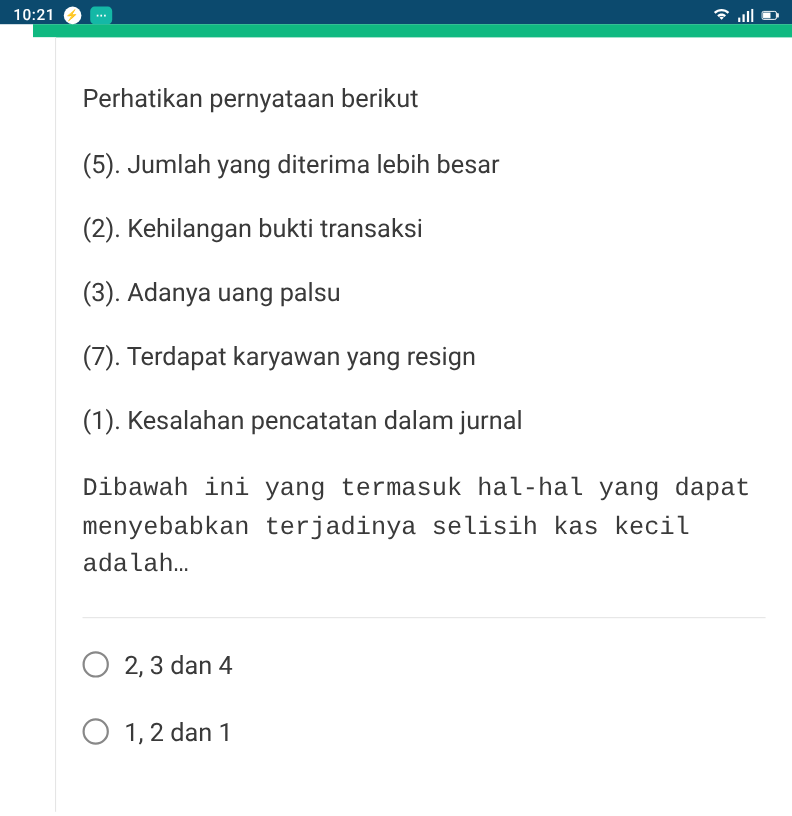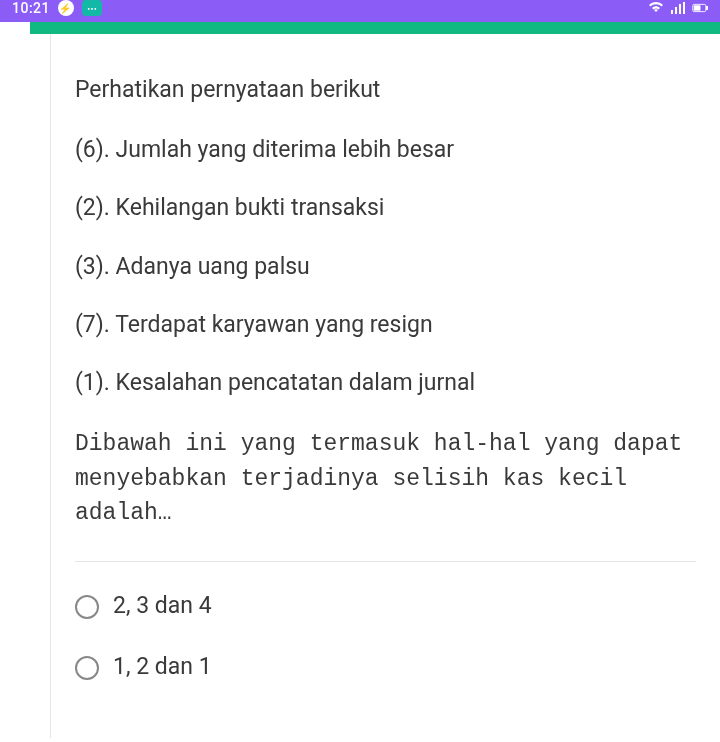--- a/index.html
+++ b/index.html
@@ -8,24 +8,24 @@
       box-sizing: border-box;
     }
     body {
       font-family: -apple-system, BlinkMacSystemFont, 'Segoe UI', Roboto, sans-serif;
       background: #fff;
       width: 720px;
       height: 742px;
       overflow: hidden;
     }
     .status-bar {
-      background: #8b5cf6;
+      background: #0c4a6e;
       height: 22px;
       display: flex;
-      align-items: flex-start;
+      align-items: flex-end;
       justify-content: space-between;
       padding: 0 12px;
       color: white;
       font-size: 14px;
       font-weight: 500;
     }
     .status-left {
       display: flex;
       align-items: center;
       gap: 8px;
@@ -80,21 +80,21 @@
       margin-bottom: 30px;
       font-family: Liberation Mono, monospace;
     }
     .divider {
       border: none;
       border-top: 1px solid #e5e5e5;
       margin: 0 0 30px 0;
     }
     .option {
       display: flex;
-      align-items: flex-end;
+      align-items: flex-start;
       gap: 14px;
       margin-bottom: 34px;
       cursor: pointer;
     }
     .radio {
       width: 24px;
       height: 24px;
       border: 2px solid #888;
       border-radius: 50%;
       flex-shrink: 0;
@@ -162,21 +162,21 @@
     </span>
   </div>
 </div>
 
 <div class="green-bar"></div>
 
 <div class="content-wrapper">
   <div class="left-margin"></div>
   <div class="content">
     <p class="question-intro">Perhatikan pernyataan berikut</p>
-    <p class="statement">(6). Jumlah yang diterima lebih besar</p>
+    <p class="statement">(5). Jumlah yang diterima lebih besar</p>
     <p class="statement">(2). Kehilangan bukti transaksi</p>
     <p class="statement">(3). Adanya uang palsu</p>
     <p class="statement">(7). Terdapat karyawan yang resign</p>
     <p class="statement">(1). Kesalahan pencatatan dalam jurnal</p>
     <p class="question-text">Dibawah ini yang termasuk hal-hal yang dapat menyebabkan terjadinya selisih kas kecil adalah…</p>
     <hr class="divider">
     <div class="option">
       <div class="radio"></div>
       <span class="option-label">2, 3 dan 4</span>
     </div>

